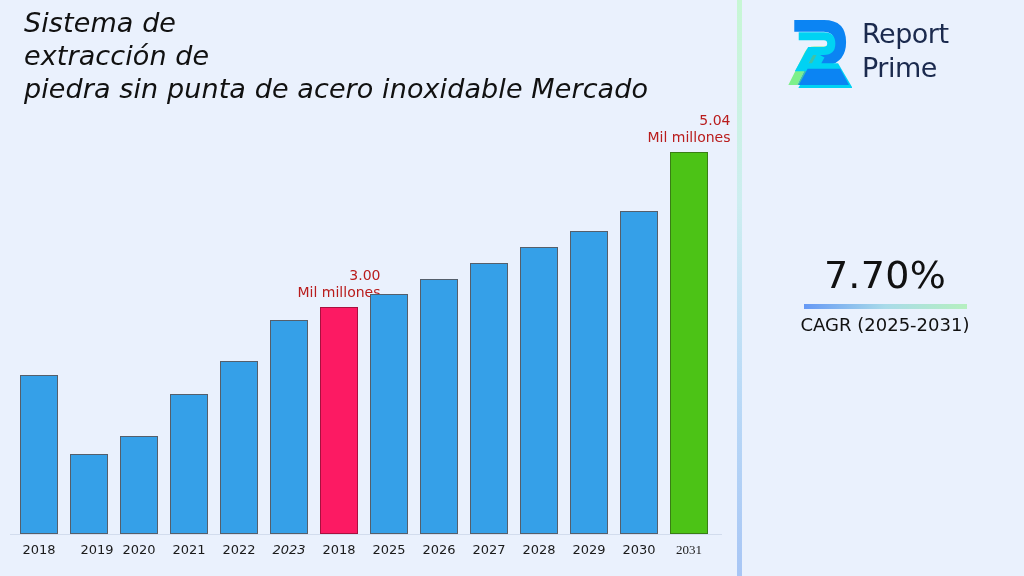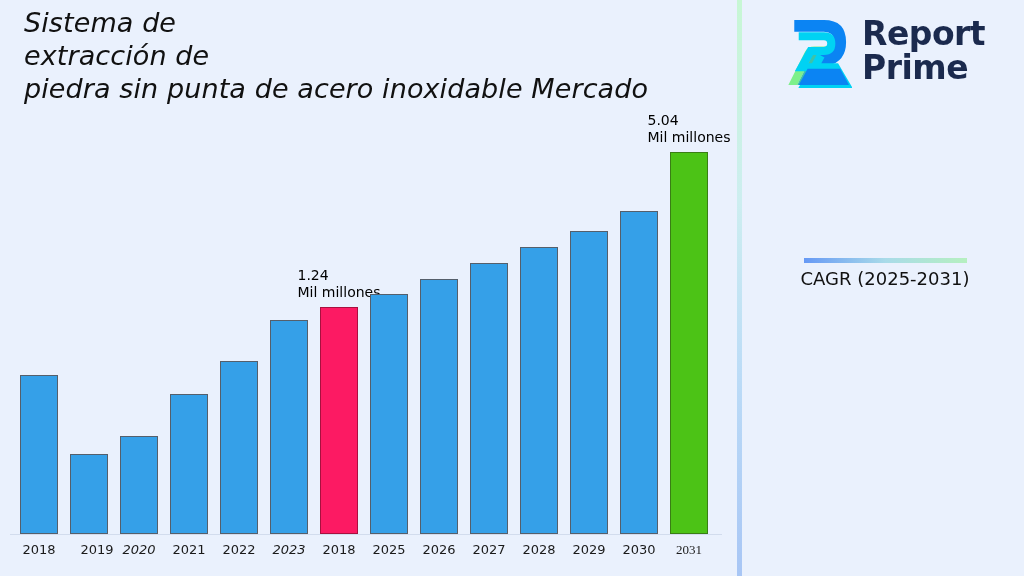--- a/index.html
+++ b/index.html
@@ -42,22 +42,22 @@
     align-items: center;
     gap: 10px;
   }
   #logo-mark {
     width: 74px;
     height: 74px;
     flex: none;
   }
   #logo-text {
     font-family: "DejaVu Sans", "Liberation Sans", sans-serif;
-    font-weight: 700;
-    font-size: 33px;
+    font-weight: 400;
+    font-size: 27px;
     line-height: 34px;
     color: #1b2a4e;
     letter-spacing: -0.5px;
   }
 
   
   #vertical-divider {
     position: absolute;
     left: 737px;
     top: 0;
@@ -108,24 +108,24 @@
     border-color: #a8103f;
   }
   .bar.bar-forecast {
     background: #4cc316;
     border-color: #3a7e15;
   }
   .bar-label {
     position: absolute;
     left: 50%;
     transform: translateX(-50%);
-    text-align: left;
+    text-align: right;
     font-size: 14px;
     line-height: 17px;
-    color: #000000;
+    color: #b91c1c;
     white-space: nowrap;
   }
   .bar-label .value { display: block; }
   .bar-label .unit  { display: block; }
   .tick-label {
     position: absolute;
     top: 432px;
     width: 60px;
     margin-left: -11px;
     text-align: center;
@@ -198,21 +198,21 @@
       </div>
       <div class="bar-slot" style="left: 220px; height: 424px;">
         <div class="bar" style="height: 173px;"></div>
       </div>
       <div class="bar-slot" style="left: 270px; height: 424px;">
         <div class="bar" style="height: 214px;"></div>
       </div>
       <div class="bar-slot" style="left: 320px; height: 424px;">
         <div class="bar bar-highlight" style="height: 227px;"></div>
         <div class="bar-label" style="bottom: 233px;">
-          <span class="value">1.24</span>
+          <span class="value">3.00</span>
           <span class="unit">Mil millones</span>
         </div>
       </div>
       <div class="bar-slot" style="left: 370px; height: 424px;">
         <div class="bar" style="height: 240px;"></div>
       </div>
       <div class="bar-slot" style="left: 420px; height: 424px;">
         <div class="bar" style="height: 255px;"></div>
       </div>
       <div class="bar-slot" style="left: 470px; height: 424px;">
@@ -231,30 +231,31 @@
         <div class="bar bar-forecast" style="height: 382px;"></div>
         <div class="bar-label" style="bottom: 388px;">
           <span class="value">5.04</span>
           <span class="unit">Mil millones</span>
         </div>
       </div>
     </div>
   <div id="axis-line"></div>
 <div class="tick-label" style="left: 20px;">2018</div>
     <div class="tick-label" style="left: 78px;">2019</div>
-    <div class="tick-label" style="left: 120px; font-style: italic;">2020</div>
+    <div class="tick-label" style="left: 120px;">2020</div>
     <div class="tick-label" style="left: 170px;">2021</div>
     <div class="tick-label" style="left: 220px;">2022</div>
     <div class="tick-label" style="left: 270px; font-style: italic;">2023</div>
     <div class="tick-label" style="left: 320px;">2018</div>
     <div class="tick-label" style="left: 370px;">2025</div>
     <div class="tick-label" style="left: 420px;">2026</div>
     <div class="tick-label" style="left: 470px;">2027</div>
     <div class="tick-label" style="left: 520px;">2028</div>
     <div class="tick-label" style="left: 570px;">2029</div>
     <div class="tick-label" style="left: 620px;">2030</div>
     <div class="tick-label" style="left: 670px; font-family: Liberation Serif, serif;">2031</div>
   </div>
 
 <div id="cagr-panel">
+  <div id="cagr-value">7.70%</div>
   <div id="cagr-rule"></div>
   <div id="cagr-caption">CAGR (2025-2031)</div>
 </div>
 
 </body></html>

